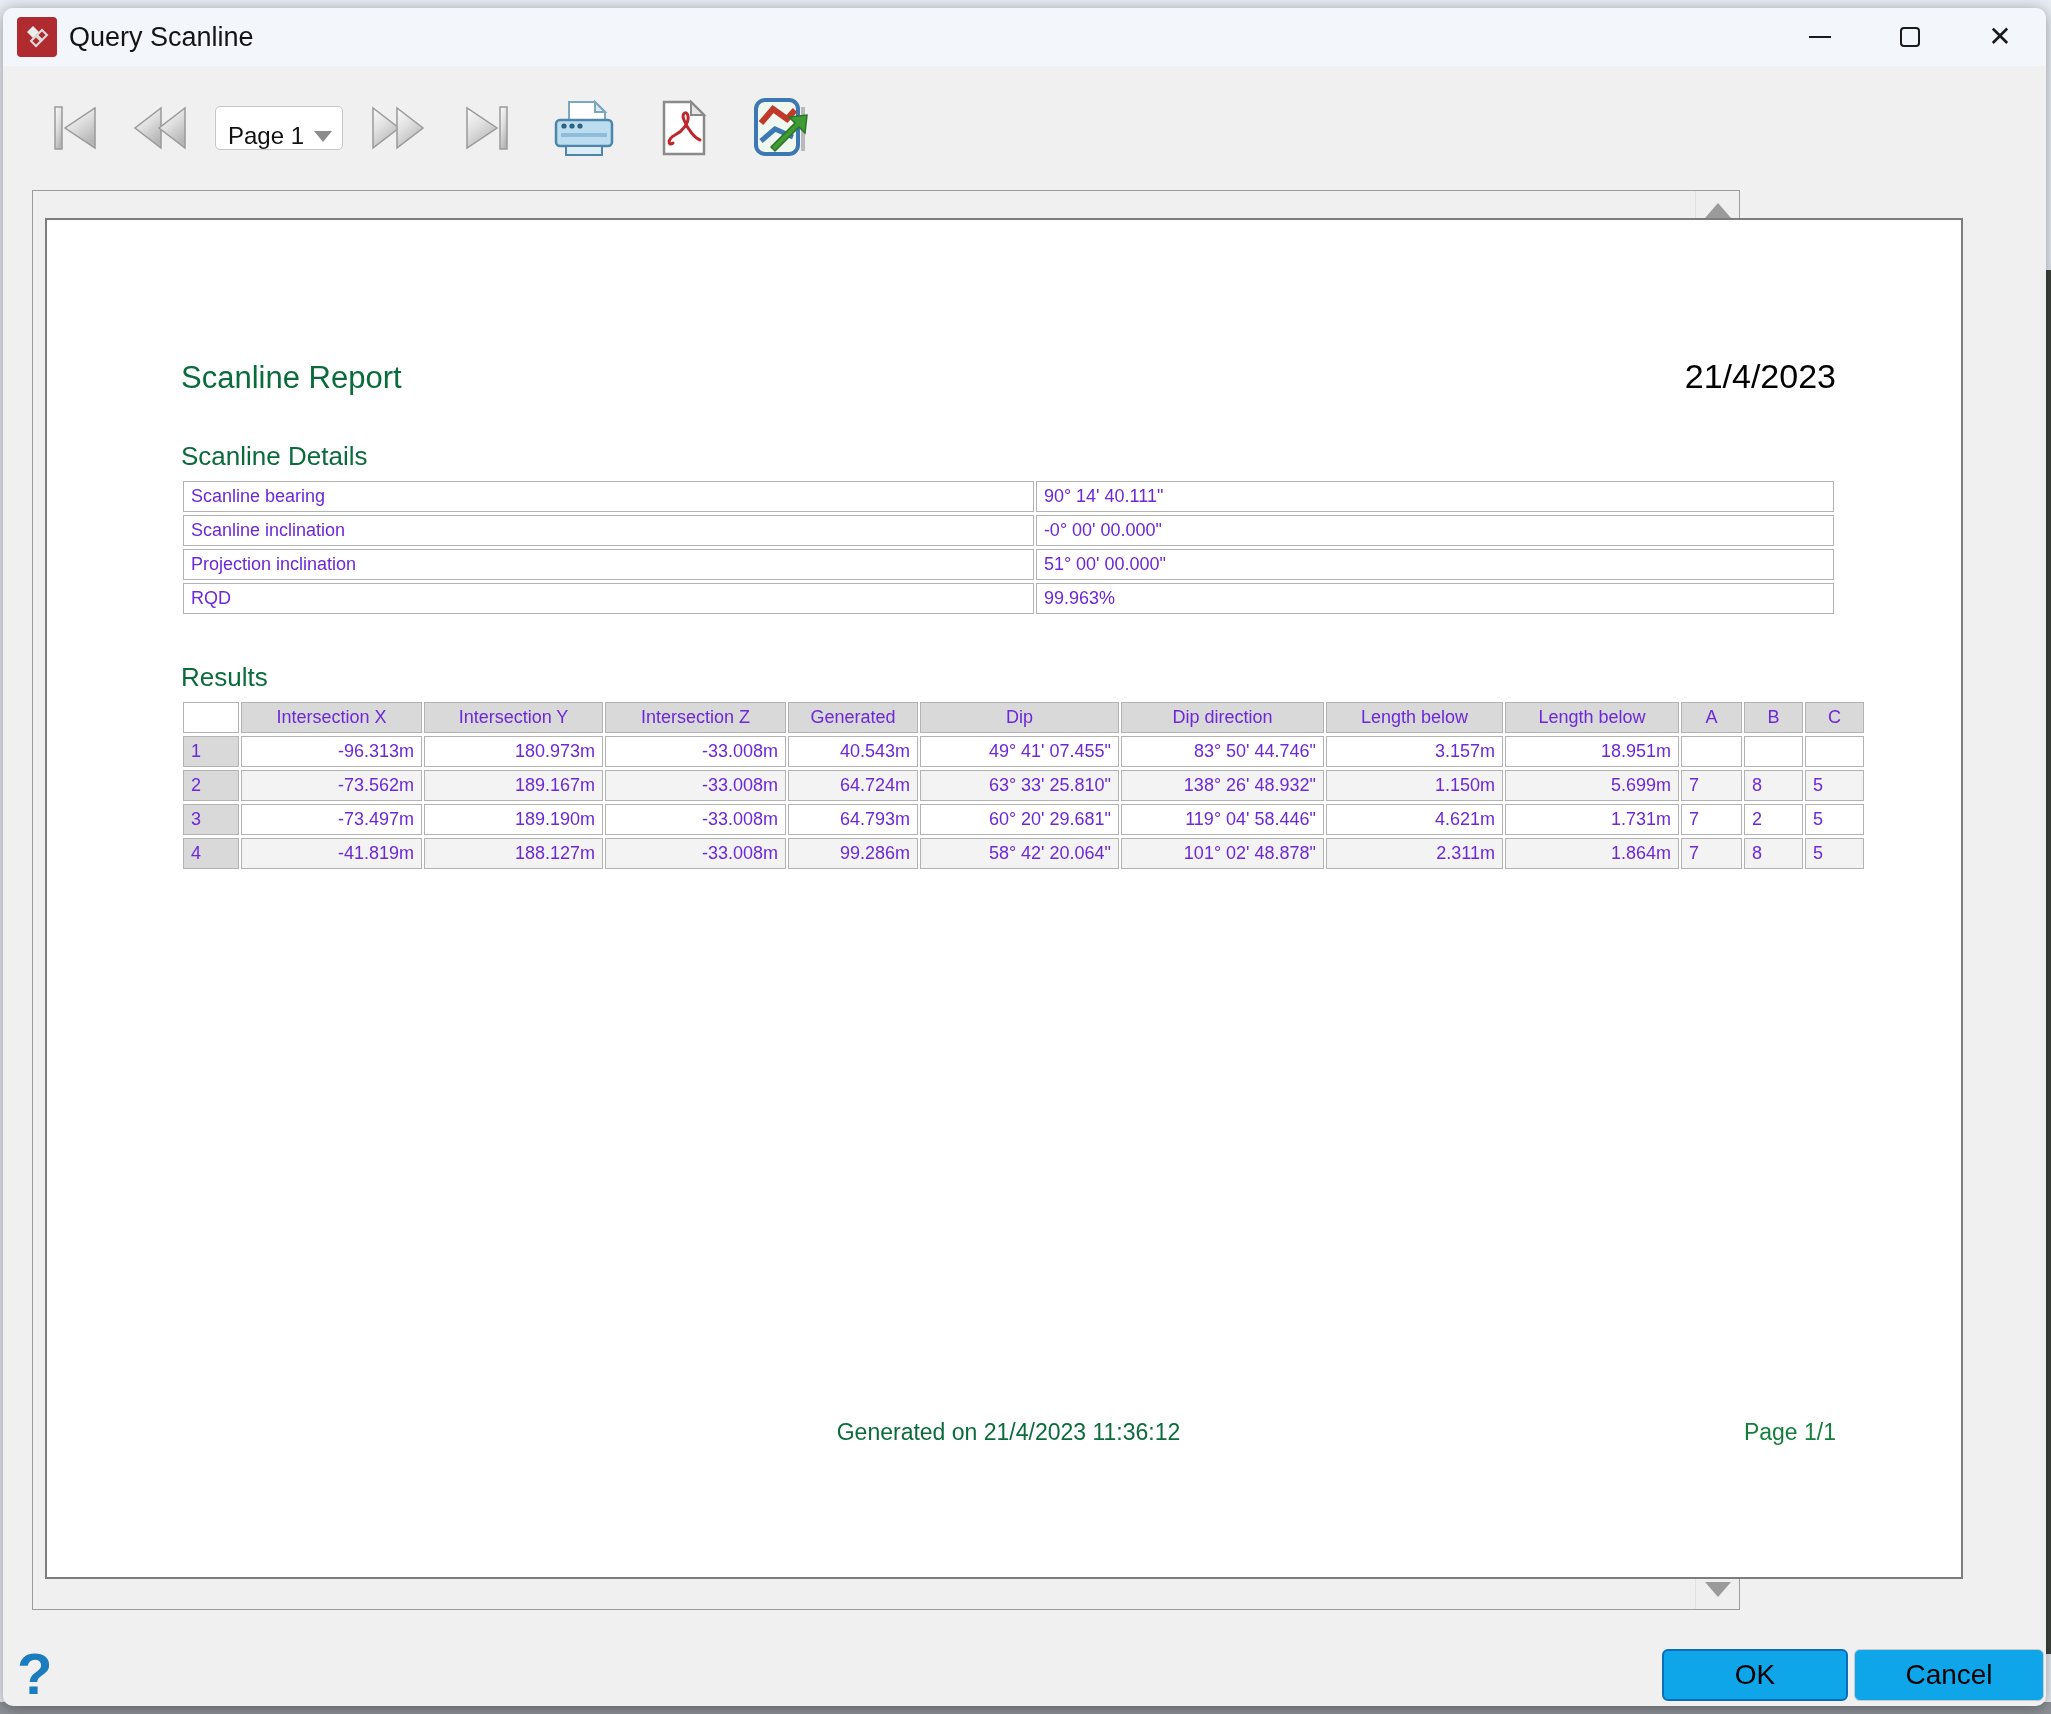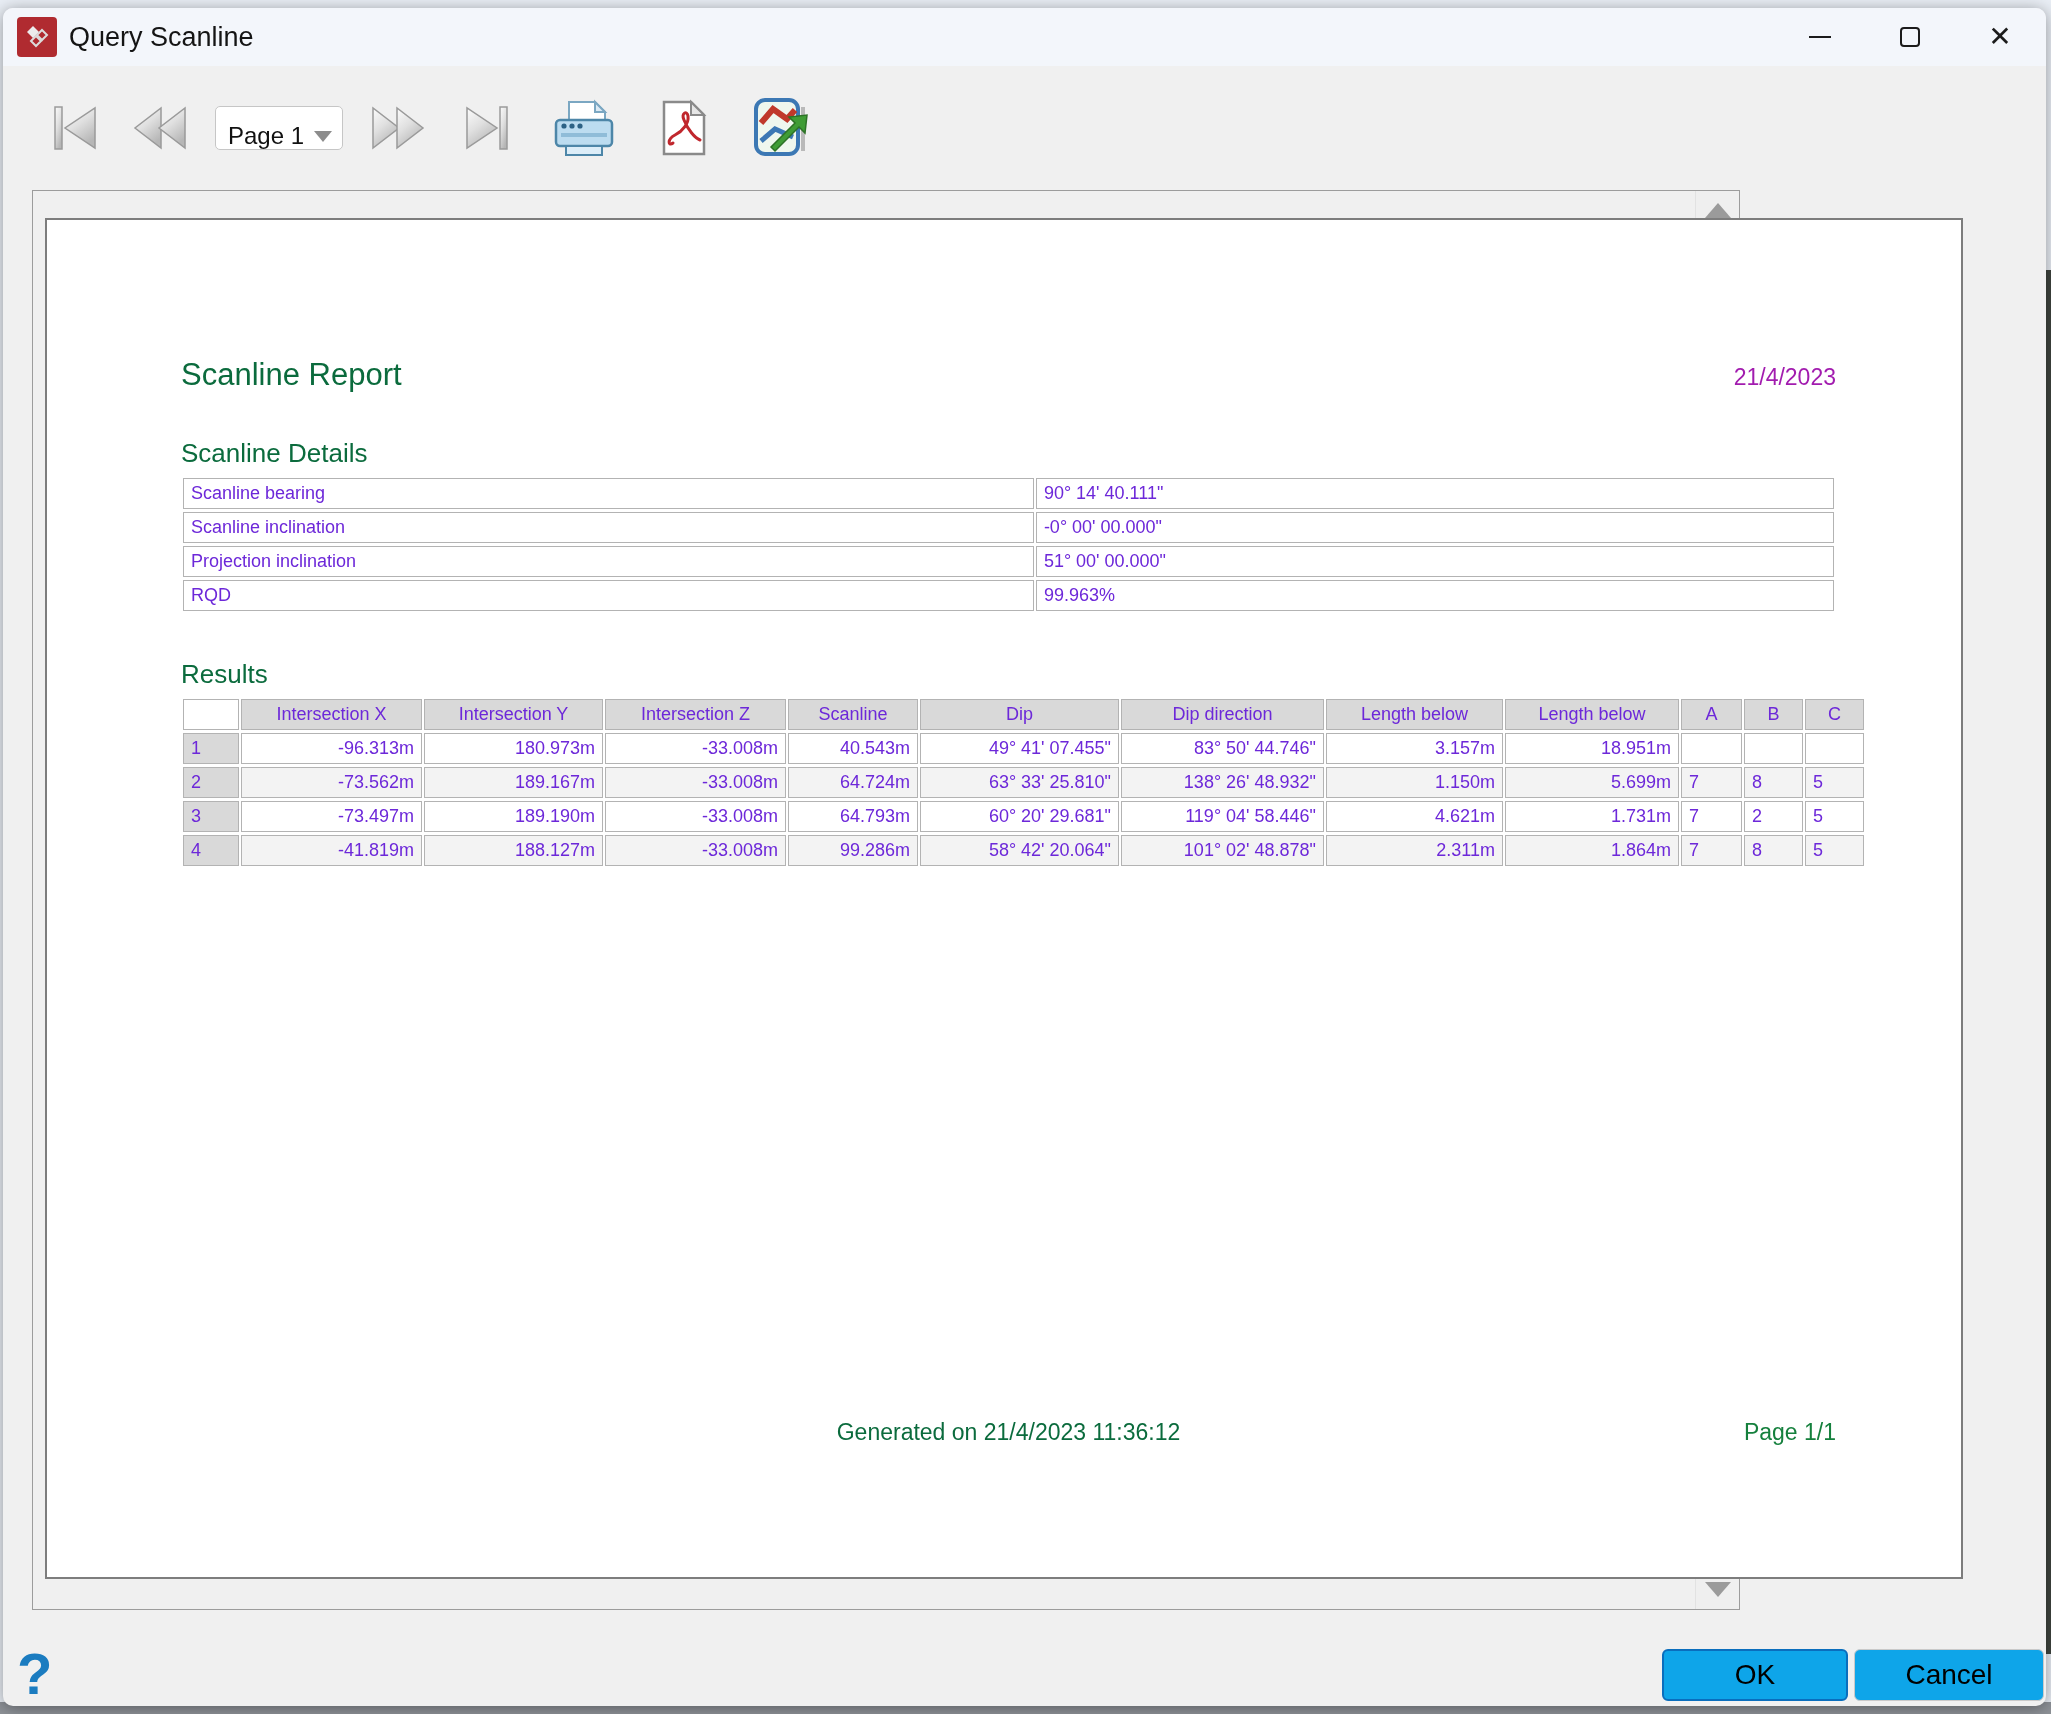--- a/index.html
+++ b/index.html
@@ -45,21 +45,21 @@
   .scroll-up, .scroll-down { position:absolute; left:50%; transform:translateX(-50%); width:0; height:0; }
   .scroll-up   { top:12px;    border-left:13px solid transparent; border-right:13px solid transparent; border-bottom:15px solid #9b9b9b; }
   .scroll-down { bottom:12px; border-left:13px solid transparent; border-right:13px solid transparent; border-top:15px solid #9b9b9b; }
 
   .page { position:absolute; left:12px; top:27px; width:1918px; height:1361px;
           background:#fff; border:2px solid #7d7d7d; }
   .page-inner { position:relative; width:100%; height:100%; padding:137px 125px 0 134px; }
 
   .report-title-row { display:flex; justify-content:space-between; align-items:baseline; }
   .report-title { font-size:31px; color:#0b6b3d; }
-  .report-date  { font-size:23px; color:#a21caf;margin-left:8px; }
+  .report-date  { font-size:34px; color:#000000;margin-left:8px; }
   .section-heading { font-size:26px; color:#0b6b3d; margin-top:45px; }
 
   table { border-collapse:separate; border-spacing:2px 3px; table-layout:fixed; width:100%;
           font-size:18px; color:#6d28d9; margin-top:6px; }
   td, th { border:1px solid #b3b3b3; padding:1px 7px; height:31px; overflow:hidden; white-space:nowrap; }
   th { font-weight:normal; text-align:center; background:#d9d9d9; }
 
   .details td { background:#fff; text-align:left; }
   .details .dc0 { width:51.6%; } .details .dc1 { width:48.4%; }
 
@@ -241,21 +241,21 @@
                 <col class="c9">
                 <col class="c10">
                 <col class="c11">
             </colgroup>
             <thead>
               <tr>
                   <th></th>
                   <th>Intersection X</th>
                   <th>Intersection Y</th>
                   <th>Intersection Z</th>
-                  <th>Scanline</th>
+                  <th>Generated</th>
                   <th>Dip</th>
                   <th>Dip direction</th>
                   <th>Length below</th>
                   <th>Length below</th>
                   <th>A</th>
                   <th>B</th>
                   <th>C</th>
                 </tr>
             </thead>
             <tbody>

